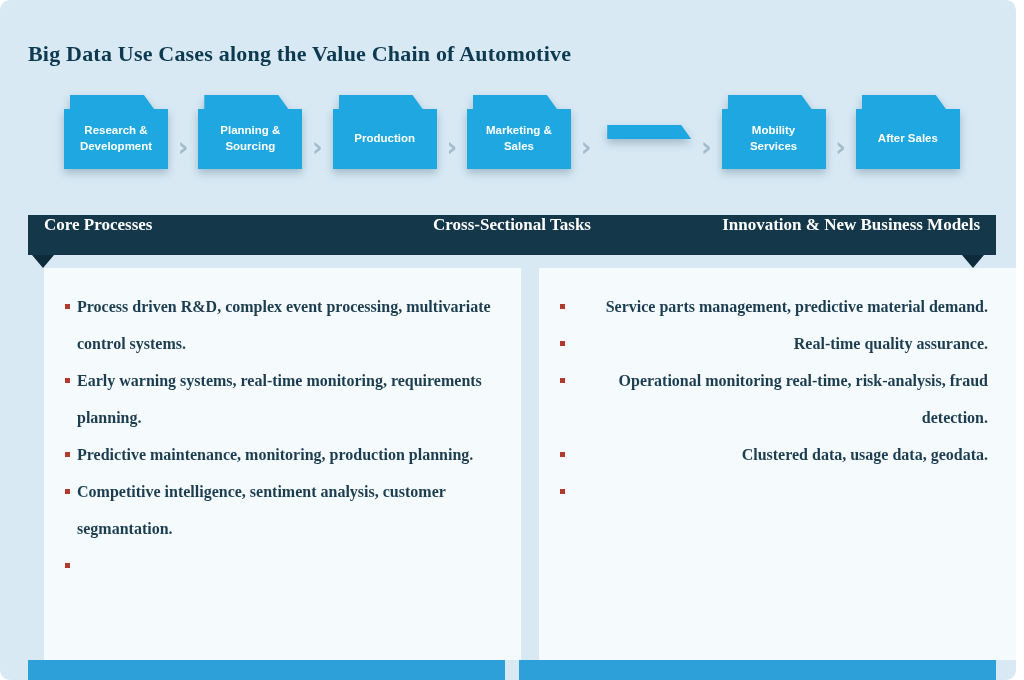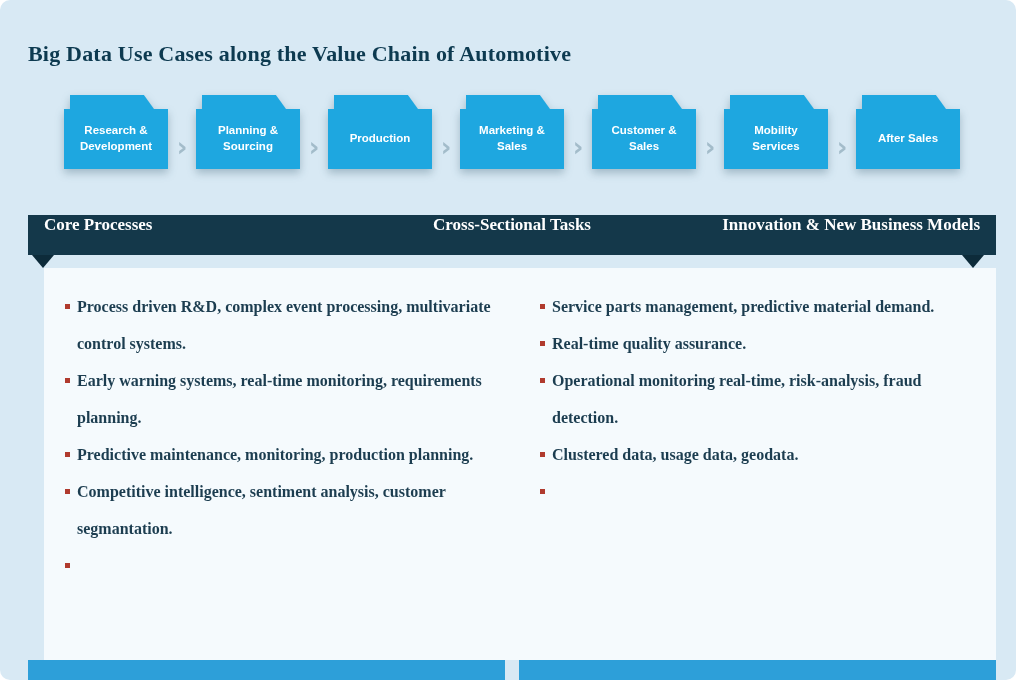--- a/index.html
+++ b/index.html
@@ -17,21 +17,21 @@
 
   .band{position:absolute;left:28px;top:215px;width:968px;height:40px;background:var(--band-navy,#14384a);display:flex;align-items:flex-start;justify-content:space-between;padding:0 16px;box-sizing:border-box;}
   .band-label{color:#ffffff;font-size:17px;font-weight:bold;white-space:nowrap;}
   .band-center{position:absolute;left:50%;transform:translateX(-50%);}
   .notch{position:absolute;top:255px;width:0;height:0;border-left:11px solid transparent;border-right:11px solid transparent;border-top:13px solid #0d2b3a;}
   .notch-left{left:32px;}
   .notch-right{right:32px;}
 
   .panel{position:absolute;top:268px;width:477px;height:392px;background:var(--panel-bg,#f5fafd);}
   .panel-left{left:44px;}
-  .panel-right{left:519px;}
+  .panel-right{left:539px;text-align:right;}
   .panel ul{list-style:none;margin:20px 28px 0 21px;padding:0;}
   .panel li{position:relative;padding-left:12px;font-size:16px;font-weight:bold;line-height:37px;color:var(--text-navy,#1c3d50);}
   .bullet{position:absolute;left:0;top:16px;width:5px;height:5px;background:var(--bullet-red,#b03a2e);}
 
   .bottom-bar{position:absolute;top:660px;height:20px;background:var(--bottom-blue,#2d9fd9);}
   .bottom-left{left:28px;width:477px;}
   .bottom-right{left:519px;width:477px;}
 </style>
 </head>
 <body>
@@ -69,23 +69,20 @@
     <div class="folder">
       <div class="folder-tab"></div>
       <div class="folder-body">
         <span class="folder-label">Marketing &amp; Sales</span>
       </div>
     </div>
     <span class="arrow">›</span>
 
     <div class="folder">
       <div class="folder-tab"></div>
-      <div class="folder-body">
-        <span class="folder-label">Customer &amp; Sales</span>
-      </div>
     </div>
     <span class="arrow">›</span>
 
     <div class="folder">
       <div class="folder-tab"></div>
       <div class="folder-body">
         <span class="folder-label">Mobility Services</span>
       </div>
     </div>
     <span class="arrow">›</span>

